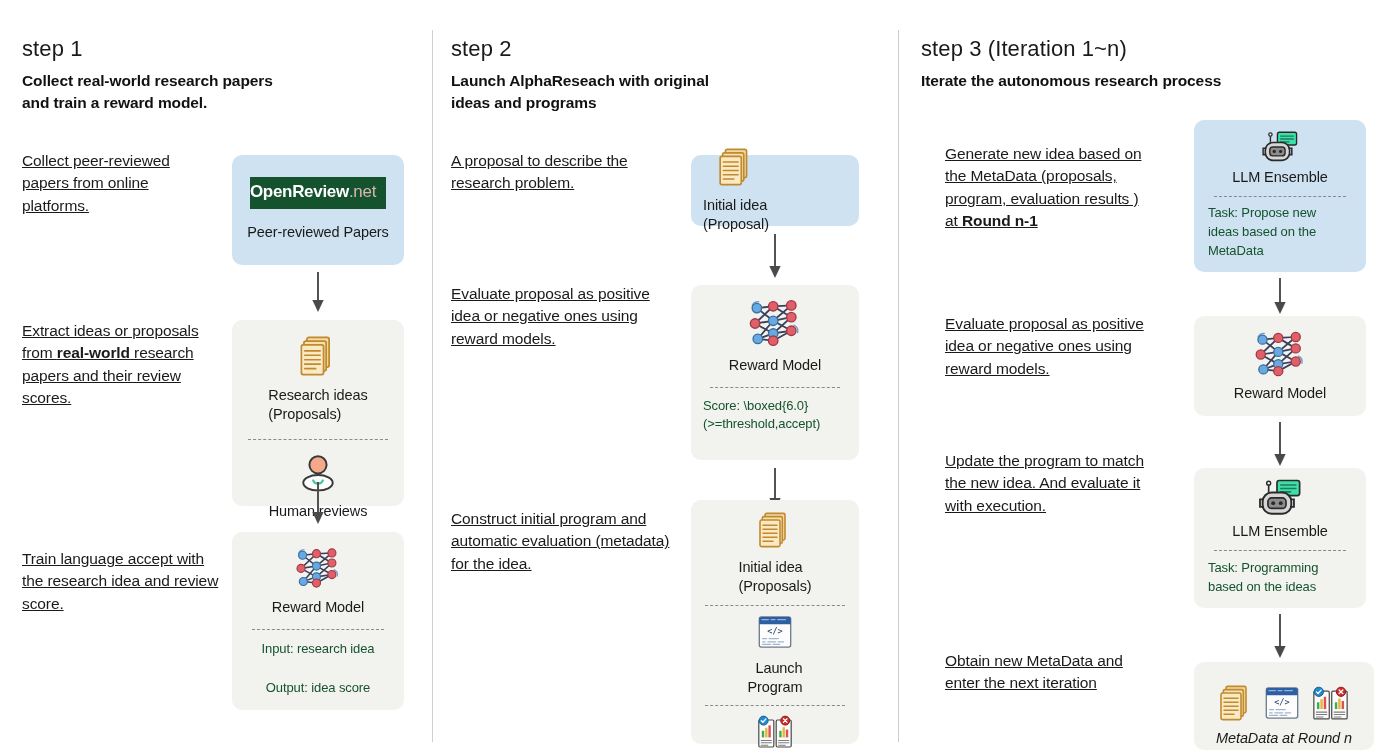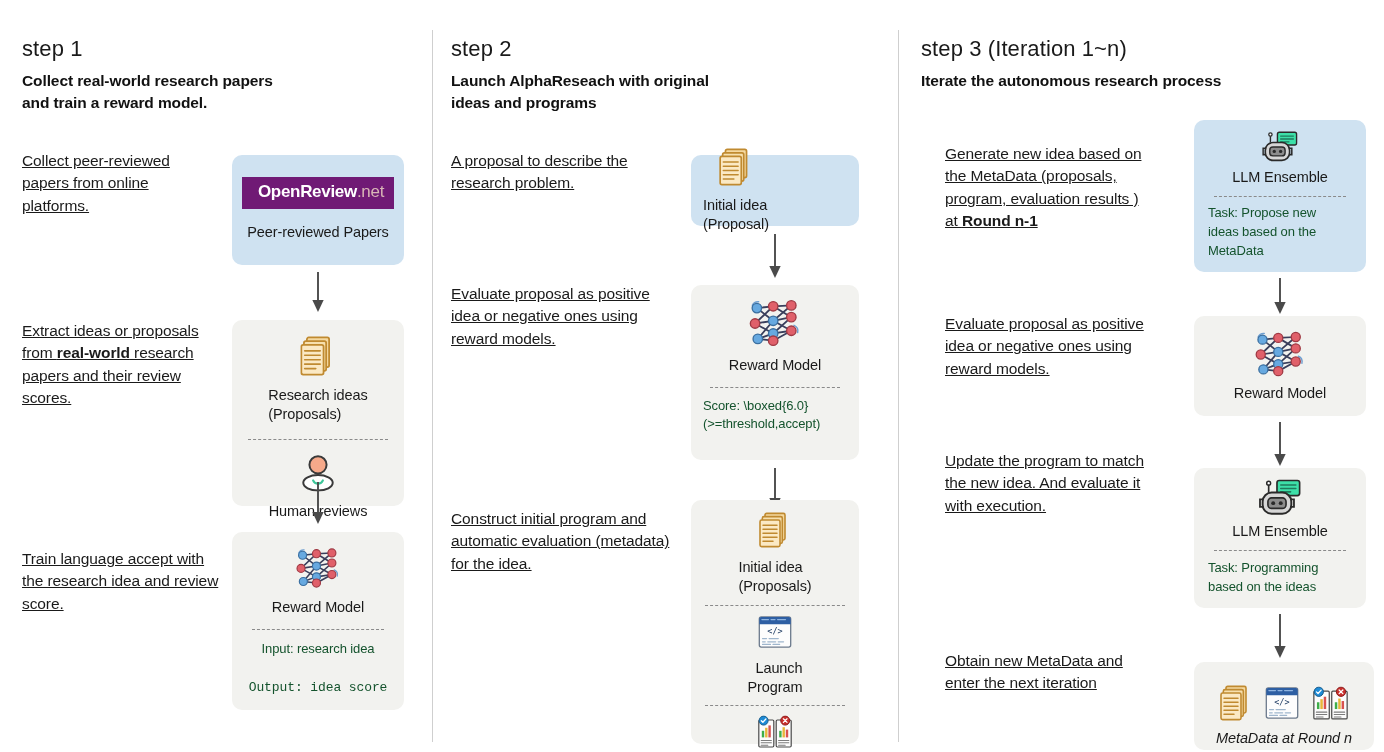--- a/index.html
+++ b/index.html
@@ -111,26 +111,26 @@
   }
   .arrow-label {
     position: absolute;
     font-size: 14.5px;
     color: #1a1a1a;
     letter-spacing: -0.1px;
   }
 
   
   .orlogo {
-    background: #701a75;
+    background: #14532d;
     color: #ffffff;
     font-size: 17px;
     font-weight: 700;
     letter-spacing: -0.3px;
-    padding: 6px 10px 7px 16px;
+    padding: 6px 10px 7px 0;
     display: inline-block;
     line-height: 1.1;
   }
   .orlogo .net { color: #d8b6b6; font-weight: 400; }
 
   svg { display: block; }
 </style>
 </head>
 <body>
 
@@ -314,21 +314,21 @@
       <line x1="10" y1="2" x2="10" y2="38" stroke="#4a4a4a" stroke-width="1.9" marker-end="url(#arrowhead)"></line>
     </svg>
 
     <div class="card grey card-center" style="left:232px; top:532px; width:172px; height:178px; padding:14px 12px 12px 12px; box-sizing:border-box;">
       <svg width="60" height="55" viewBox="0 0 64 58">
           <use href="#ic-nn"></use>
         </svg>
       <div class="cap" style="margin-top:7px;">Reward Model</div>
       <div class="dashed" style="width:132px; margin:12px 0 10px 0;"></div>
       <div class="cap-sm">Input: research idea</div>
-      <div class="cap-sm" style="margin-top:20px;font-family:Liberation Mono, monospace;">Output: idea score</div>
+      <div class="cap-sm" style="margin-top:20px;">Output: idea score</div>
     </div>
   </div>
 
   <div class="col" id="col2">
 
     <div class="step-label" style="left:18px; top:36px;">step 2</div>
     <div class="step-title" style="left:18px; top:70px; width:330px;">
       <div>Launch AlphaReseach with original</div>
       <div>ideas and programs</div>
     </div>

